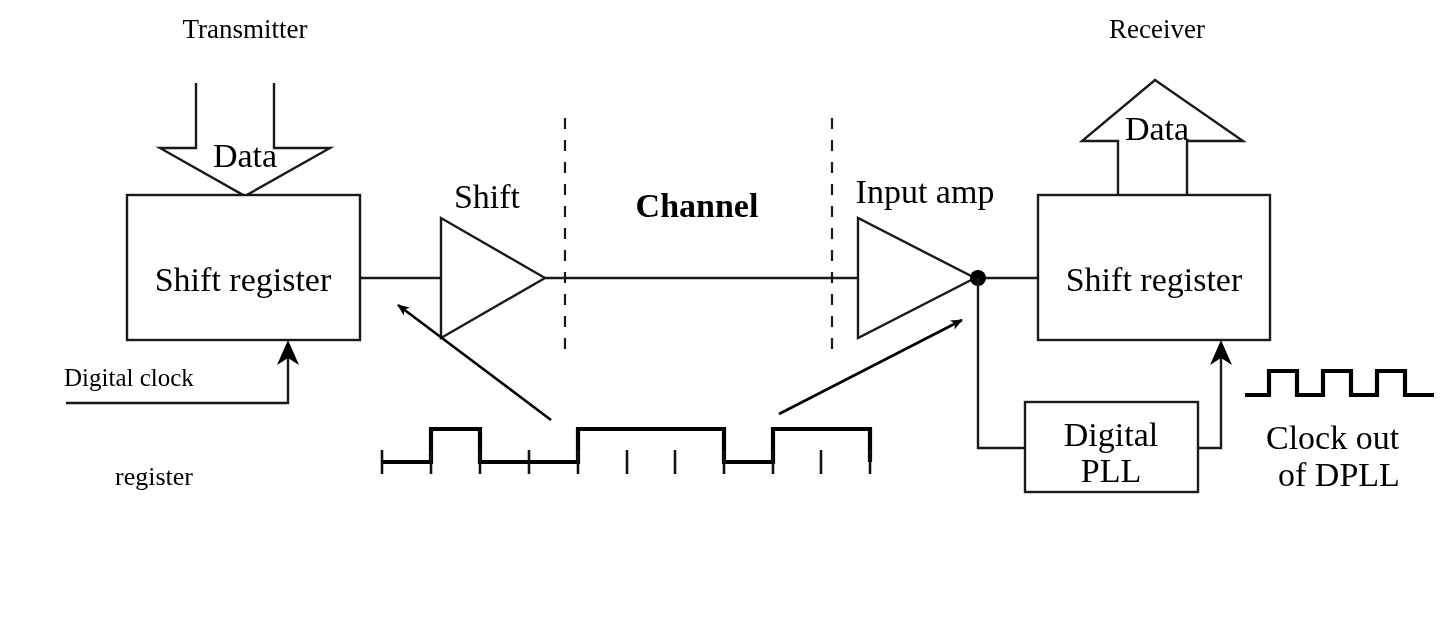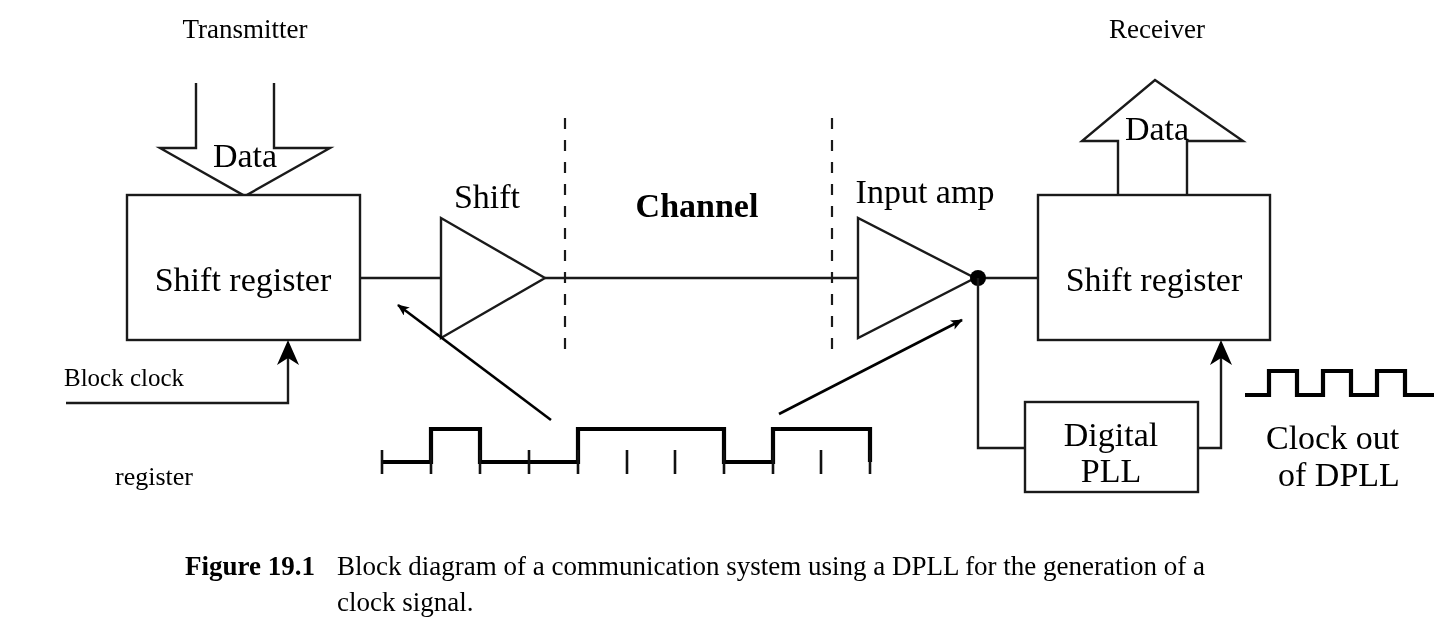--- a/index.html
+++ b/index.html
@@ -144,27 +144,24 @@
   <div class="lbl t-block center" style="left:243px; top:261px;">Shift register</div>
 
   <div class="lbl t-block center" style="left:1154px; top:261px;">Shift register</div>
 
   <div class="lbl t-block center" style="left:487px; top:178px;">Shift</div>
 
   <div class="lbl t-block center" style="left:697px; top:187px;font-weight:bold;">Channel</div>
 
   <div class="lbl t-block center" style="left:925px; top:173px;text-align:right;">Input amp</div>
 
-  <div class="lbl t-small" style="left:64px; top:364px;">Block clock</div>
+  <div class="lbl t-small" style="left:64px; top:364px;">Digital clock</div>
 
   <div class="lbl t-arrowlbl" style="left:115px; top:462px;">register</div>
 
   <div class="lbl t-block center" style="left:1111px; top:416px;">Digital</div>
   <div class="lbl t-block center" style="left:1111px; top:452px;">PLL</div>
 
   <div class="lbl t-block" style="left:1266px; top:419px;">Clock out</div>
   <div class="lbl t-block" style="left:1266px; top:456px;margin-left:12px;">of DPLL</div>
 
-  <div class="caption">
-    <span class="fig-no">Figure 19.1</span><span class="cap-text">Block diagram of a communication system using a DPLL for the generation of a clock signal.</span>
-  </div>
 
 </div>
 
 </body></html>

